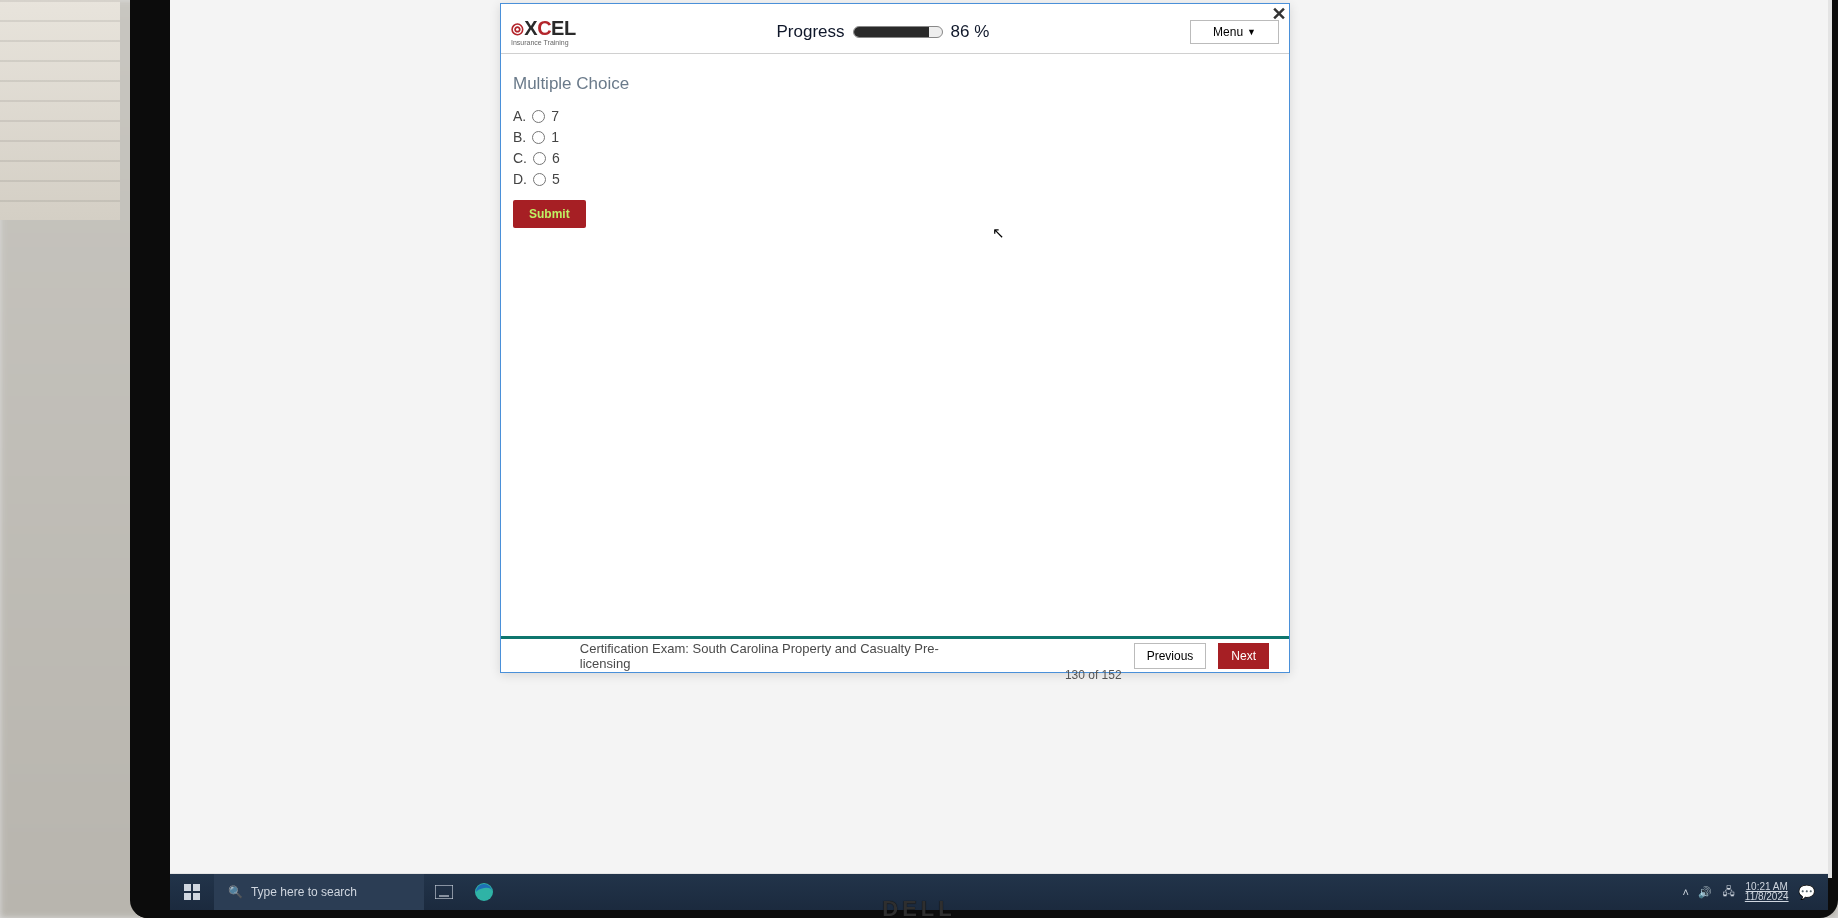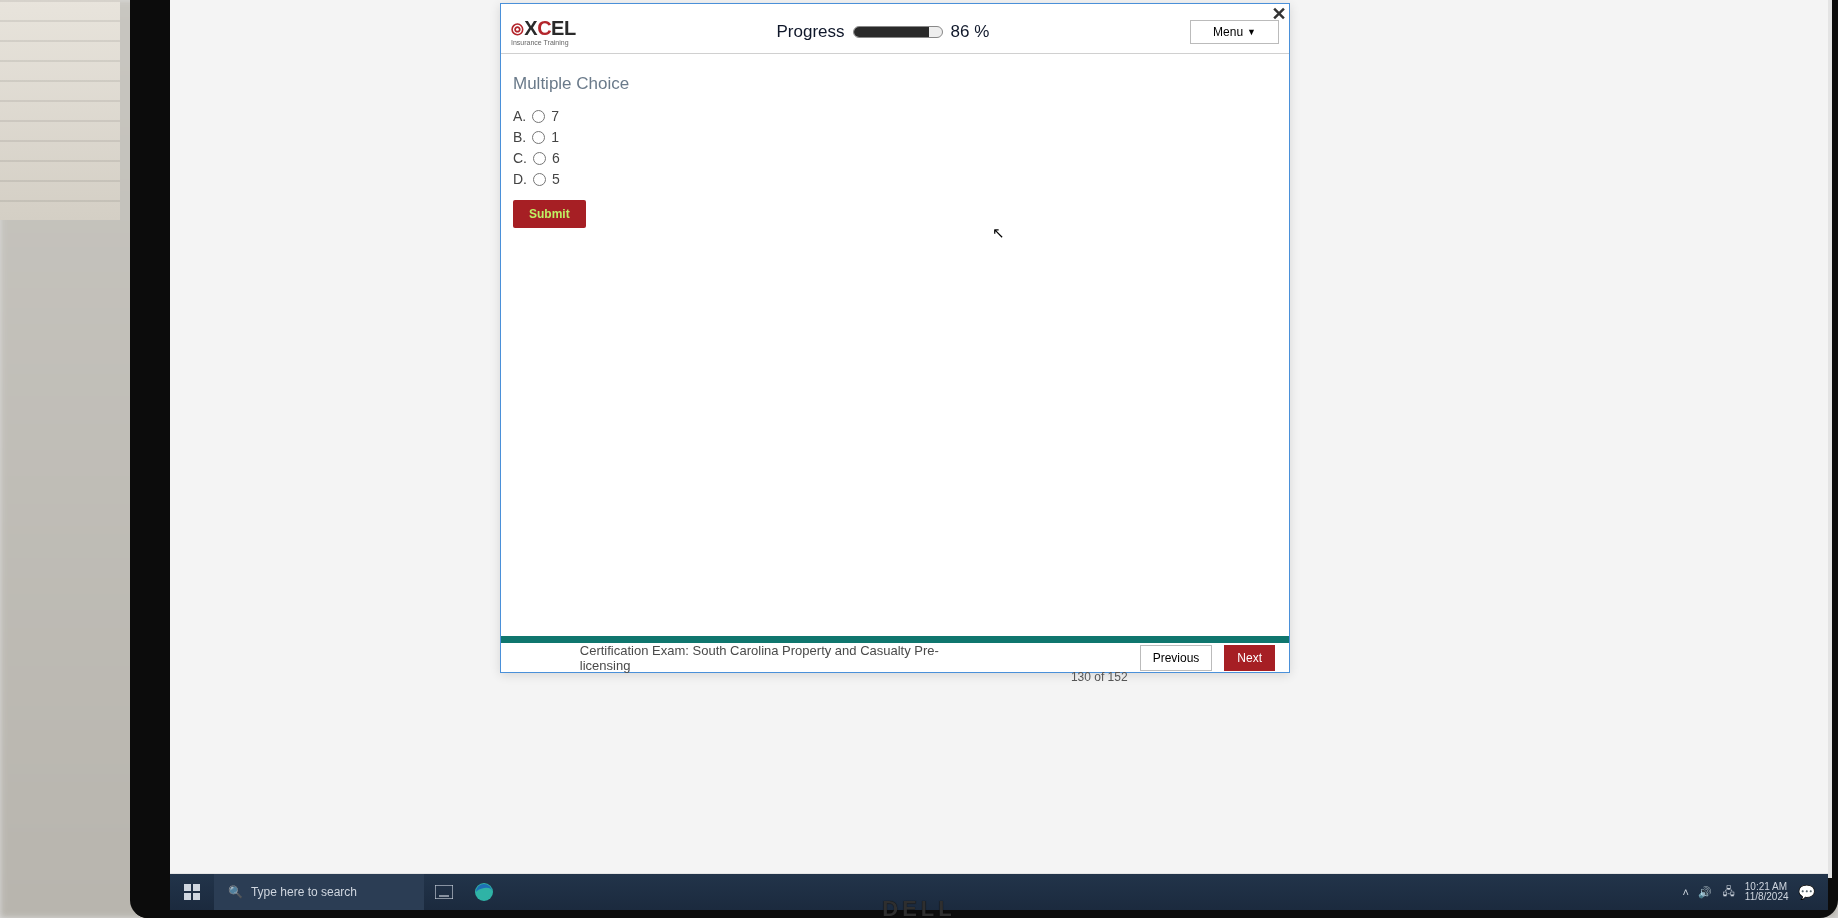--- a/index.html
+++ b/index.html
@@ -44,40 +44,40 @@
 
     .content{ padding:20px 12px 0 12px; color:#444;}
     .mc-title{ font-size:17px; color:#6a7a8a; font-weight:400; margin-bottom:14px; }
     .question{ font-size:14px; line-height:1.45; color:#3a3a3a; margin:18px 0 14px; max-width:740px;}
     .options{ list-style:none; }
     .options li{ display:flex; align-items:center; gap:6px; font-size:14px; color:#444; margin:5px 0;}
     .options input[type=radio]{ width:13px; height:13px; cursor:pointer;}
     .submit-btn{ margin-top:8px; background:#a61f24; color:#bef264; border:none; padding:7px 16px;
       font-size:12px; font-weight:600; cursor:pointer; border-radius:2px;}
 
-    .footer{ position:absolute; left:0; right:0; bottom:0; height:36px; border-top:7px solid #0f766e;
-      display:flex; align-items:center; padding:0 14px; font-size:12px; color:#555; gap:12px; }
+    .footer{ position:absolute; left:0; right:0; bottom:0; height:36px; border-top:3px solid #0f766e;
+      display:flex; align-items:center; padding:0 20px; font-size:12px; color:#555; gap:12px; }
     .footer .exam-title{ position:absolute; left:50%; transform:translateX(-80%); font-size:13px; color:#4a4a4a;}
     .footer .spacer{ flex:1;}
     .page-count{ font-size:12px; color:#555;margin-top:38px;}
     .nav-btn{ border:1px solid #bbb; background:#fff; padding:5px 12px; font-size:12px; cursor:pointer;}
     .nav-btn.primary{ background:#a61f24; color:#fff; border-color:#a61f24; }
 
     
     .taskbar{ position:absolute; left:170px; right:10px; bottom:8px; height:36px; z-index:3;
        background: linear-gradient(180deg, #22344a, #1b2a3e); display:flex; align-items:center; color:#cfd6df;
        font-size:12px; overflow:hidden;}
     .tb-start{ width:44px; height:100%; display:flex; align-items:center; justify-content:center; cursor:pointer;}
     .tb-start svg{ width:16px; height:16px;}
     .tb-search{ display:flex; align-items:center; gap:8px; background:#2b3d54; height:100%; padding:0 14px; width:210px; cursor:text;}
     .tb-search .mag{ opacity:.75; }
     .tb-icon{ width:40px; height:100%; display:flex; align-items:center; justify-content:center; cursor:pointer;}
     .tb-right{ margin-left:auto; display:flex; align-items:center; gap:10px; padding-right:12px; height:100%;}
     .tb-right .sys{ font-size:11px; cursor:pointer;}
-    .tb-time{ display:flex; flex-direction:column; align-items:flex-start; line-height:1.05; font-size:10px; cursor:pointer;}
+    .tb-time{ display:flex; flex-direction:column; align-items:center; line-height:1.05; font-size:10px; cursor:pointer;text-decoration:underline;}
     .tb-notif{ font-size:14px; cursor:pointer;}
 
     .cursor{ position:absolute; z-index:50; top:224px; left:822px; font-size:15px; color:#000;}
     .dell{ position:absolute; bottom:-4px; left:50%; transform:translateX(-50%); z-index:4;
       color:#2f2f2f; font-weight:900; letter-spacing:4px; font-size:22px; text-shadow:0 0 1px #000;}
   </style>
 </head>
 <body>
 
 <div class="desktop-bg"></div>

